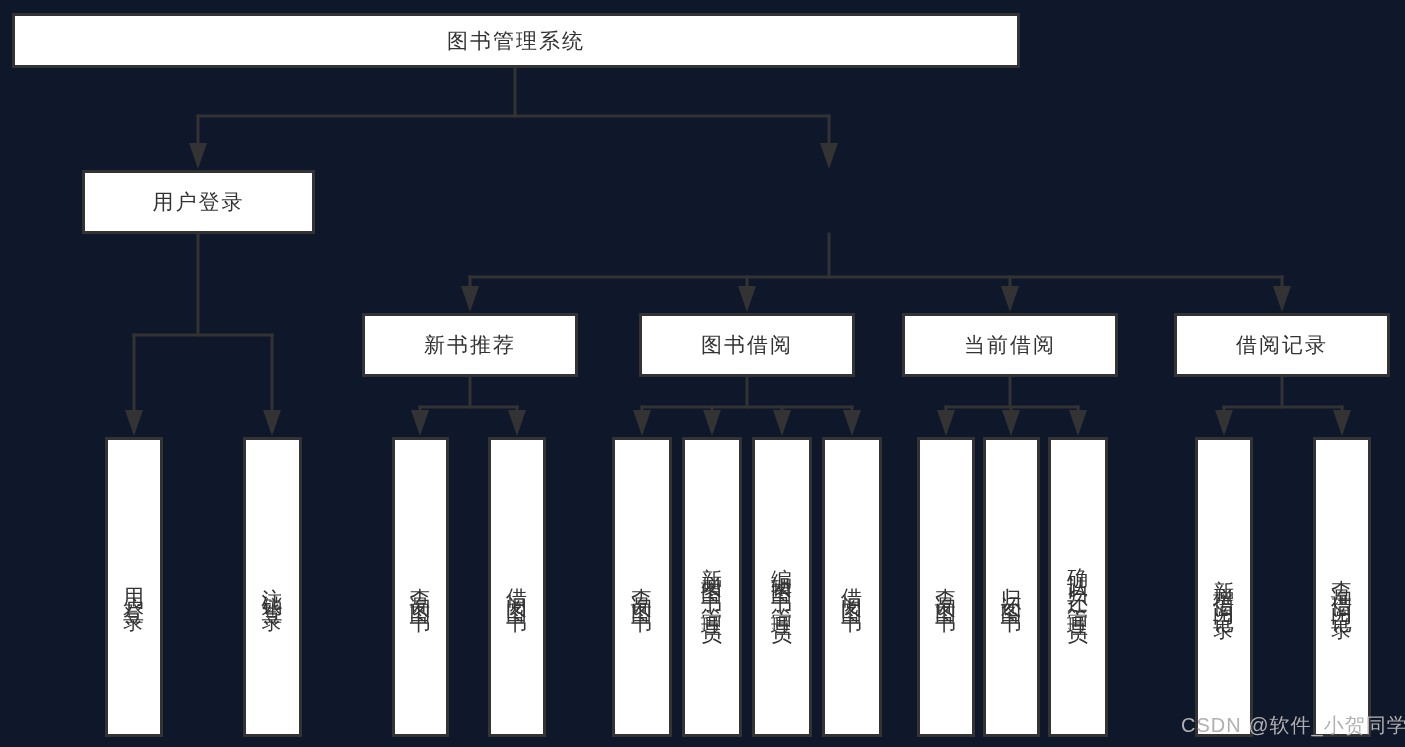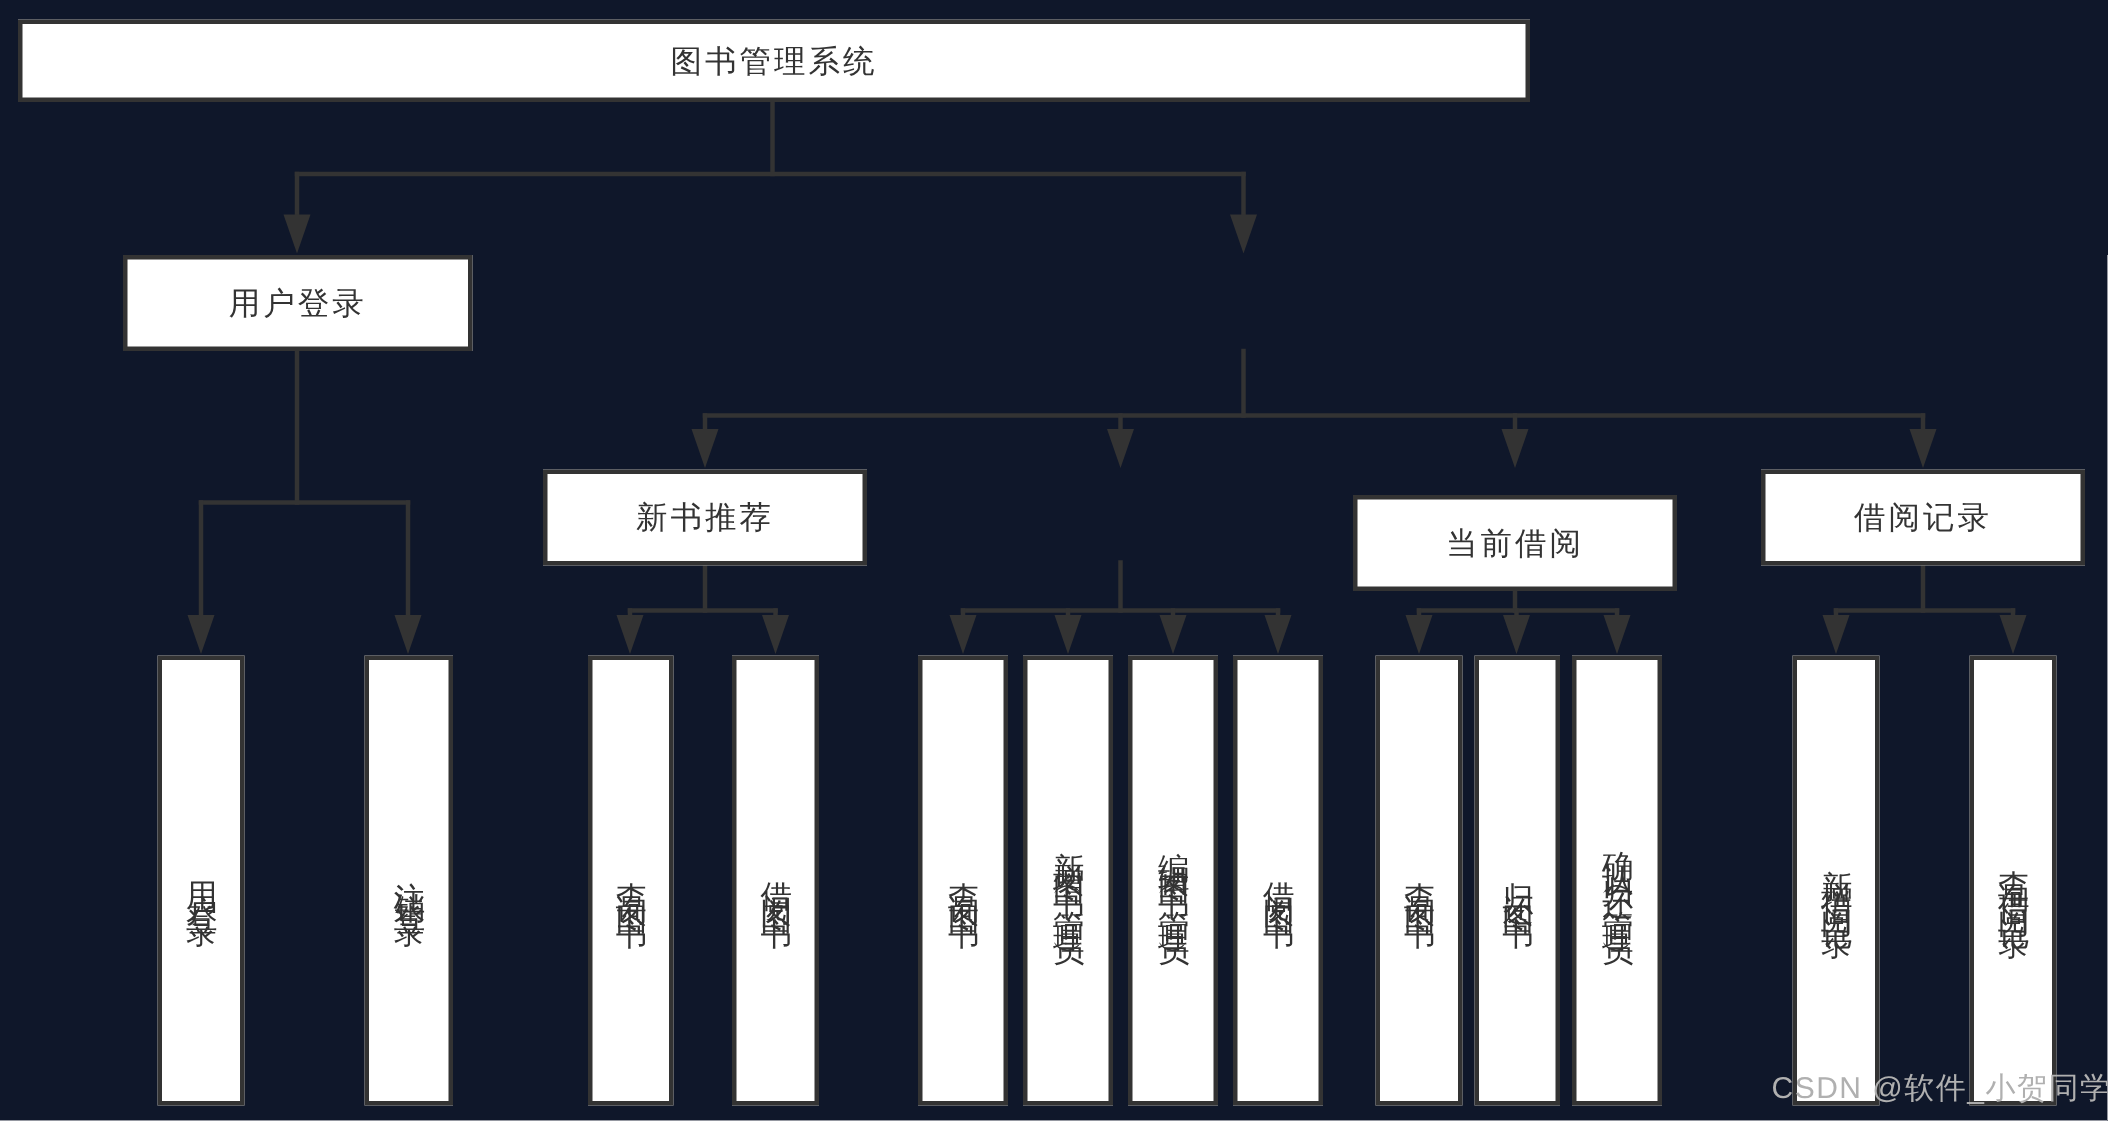--- a/index.html
+++ b/index.html
@@ -110,21 +110,22 @@
       <polygon points="1069,410 1087,410 1078,436" fill="#333333"></polygon>
       <polygon points="1215,410 1233,410 1224,436" fill="#333333"></polygon>
       <polygon points="1333,410 1351,410 1342,436" fill="#333333"></polygon>
     </svg>
 
   <div class="node" style="left:12px; top:13px; width:1008px; height:55px;">图书管理系统</div>
 
   <div class="node" style="left:82px; top:170px; width:233px; height:64px;">用户登录</div>
 
   <div class="node" style="left:362px; top:313px; width:216px; height:64px;">新书推荐</div>
-  <div class="node" style="left:902px; top:313px; width:216px; height:64px;margin-top:17px;">当前借阅</div>
+  <div class="node" style="left:639px; top:313px; width:216px; height:64px;">图书借阅</div>
+  <div class="node" style="left:902px; top:313px; width:216px; height:64px;">当前借阅</div>
   <div class="node" style="left:1174px; top:313px; width:216px; height:64px;">借阅记录</div>
 
   <div class="node v" style="left:105px; top:437px; width:58px; height:300px;">用户登录</div>
   <div class="node v" style="left:243px; top:437px; width:59px; height:300px;">注销登录</div>
 
   <div class="node v" style="left:392px; top:437px; width:57px; height:300px;">查询图书</div>
   <div class="node v" style="left:488px; top:437px; width:58px; height:300px;">借阅图书</div>
 
   <div class="node v" style="left:612px; top:437px; width:60px; height:300px;">查询图书</div>
   <div class="node v" style="left:682px; top:437px; width:60px; height:300px;">新增图书（管理员）</div>

